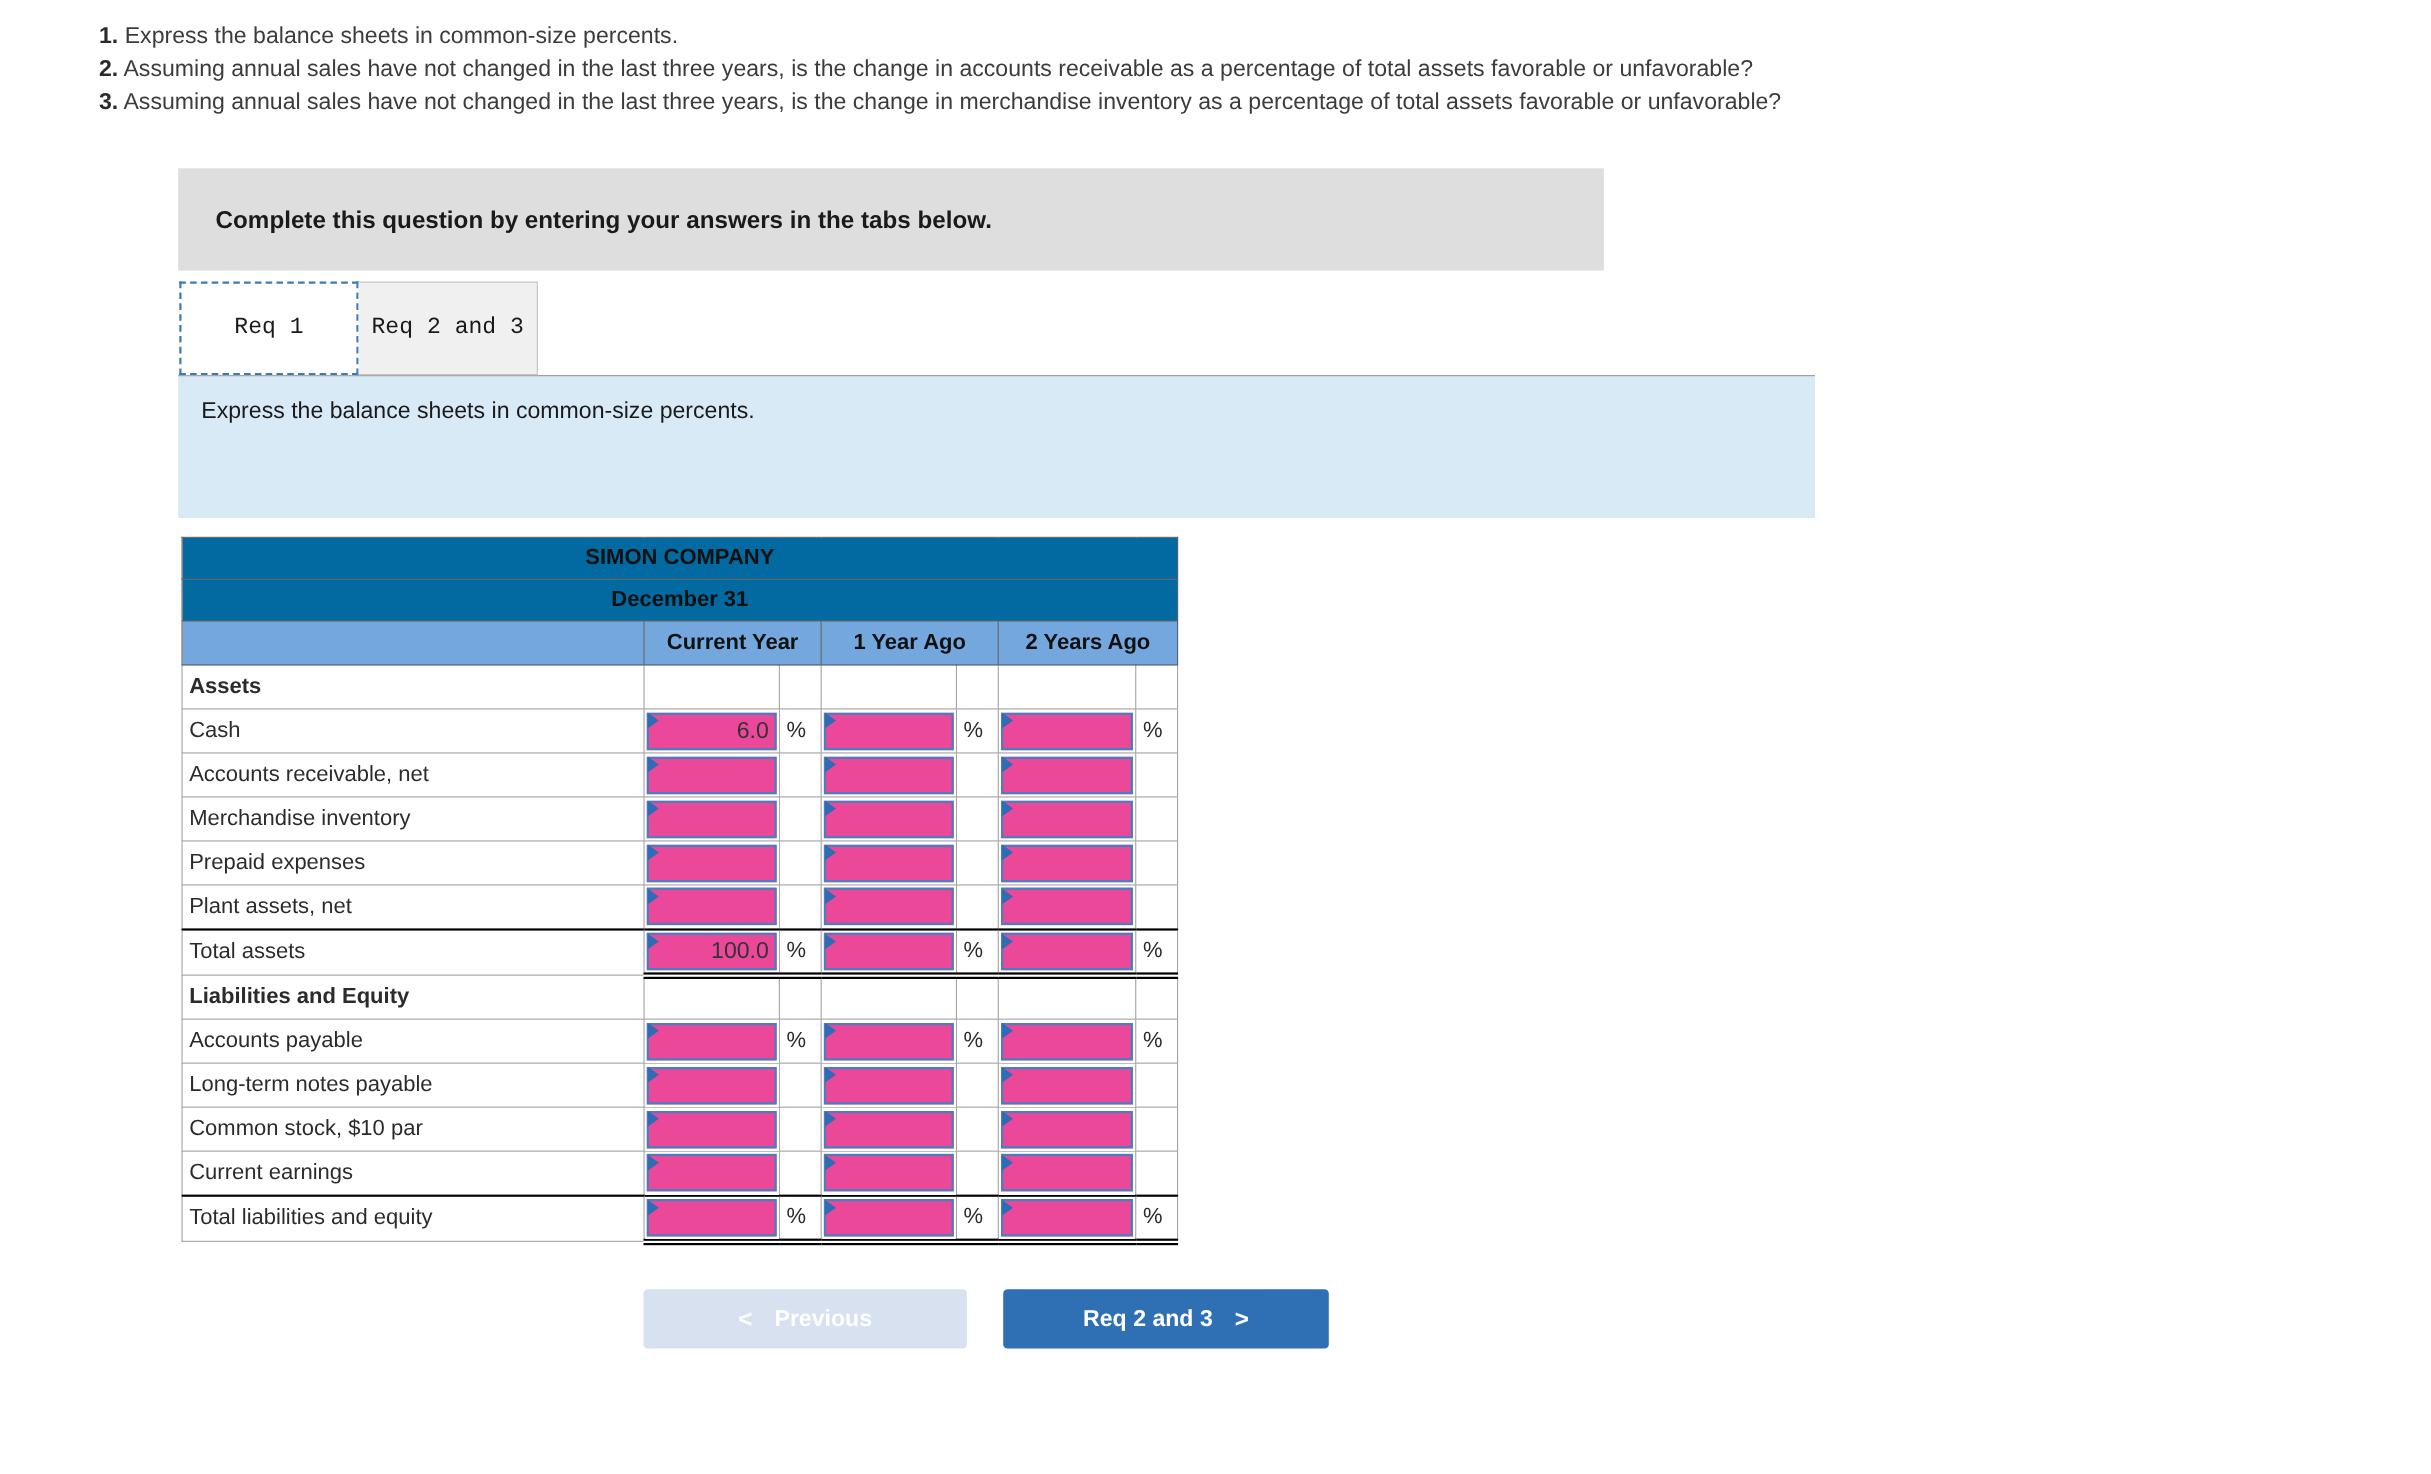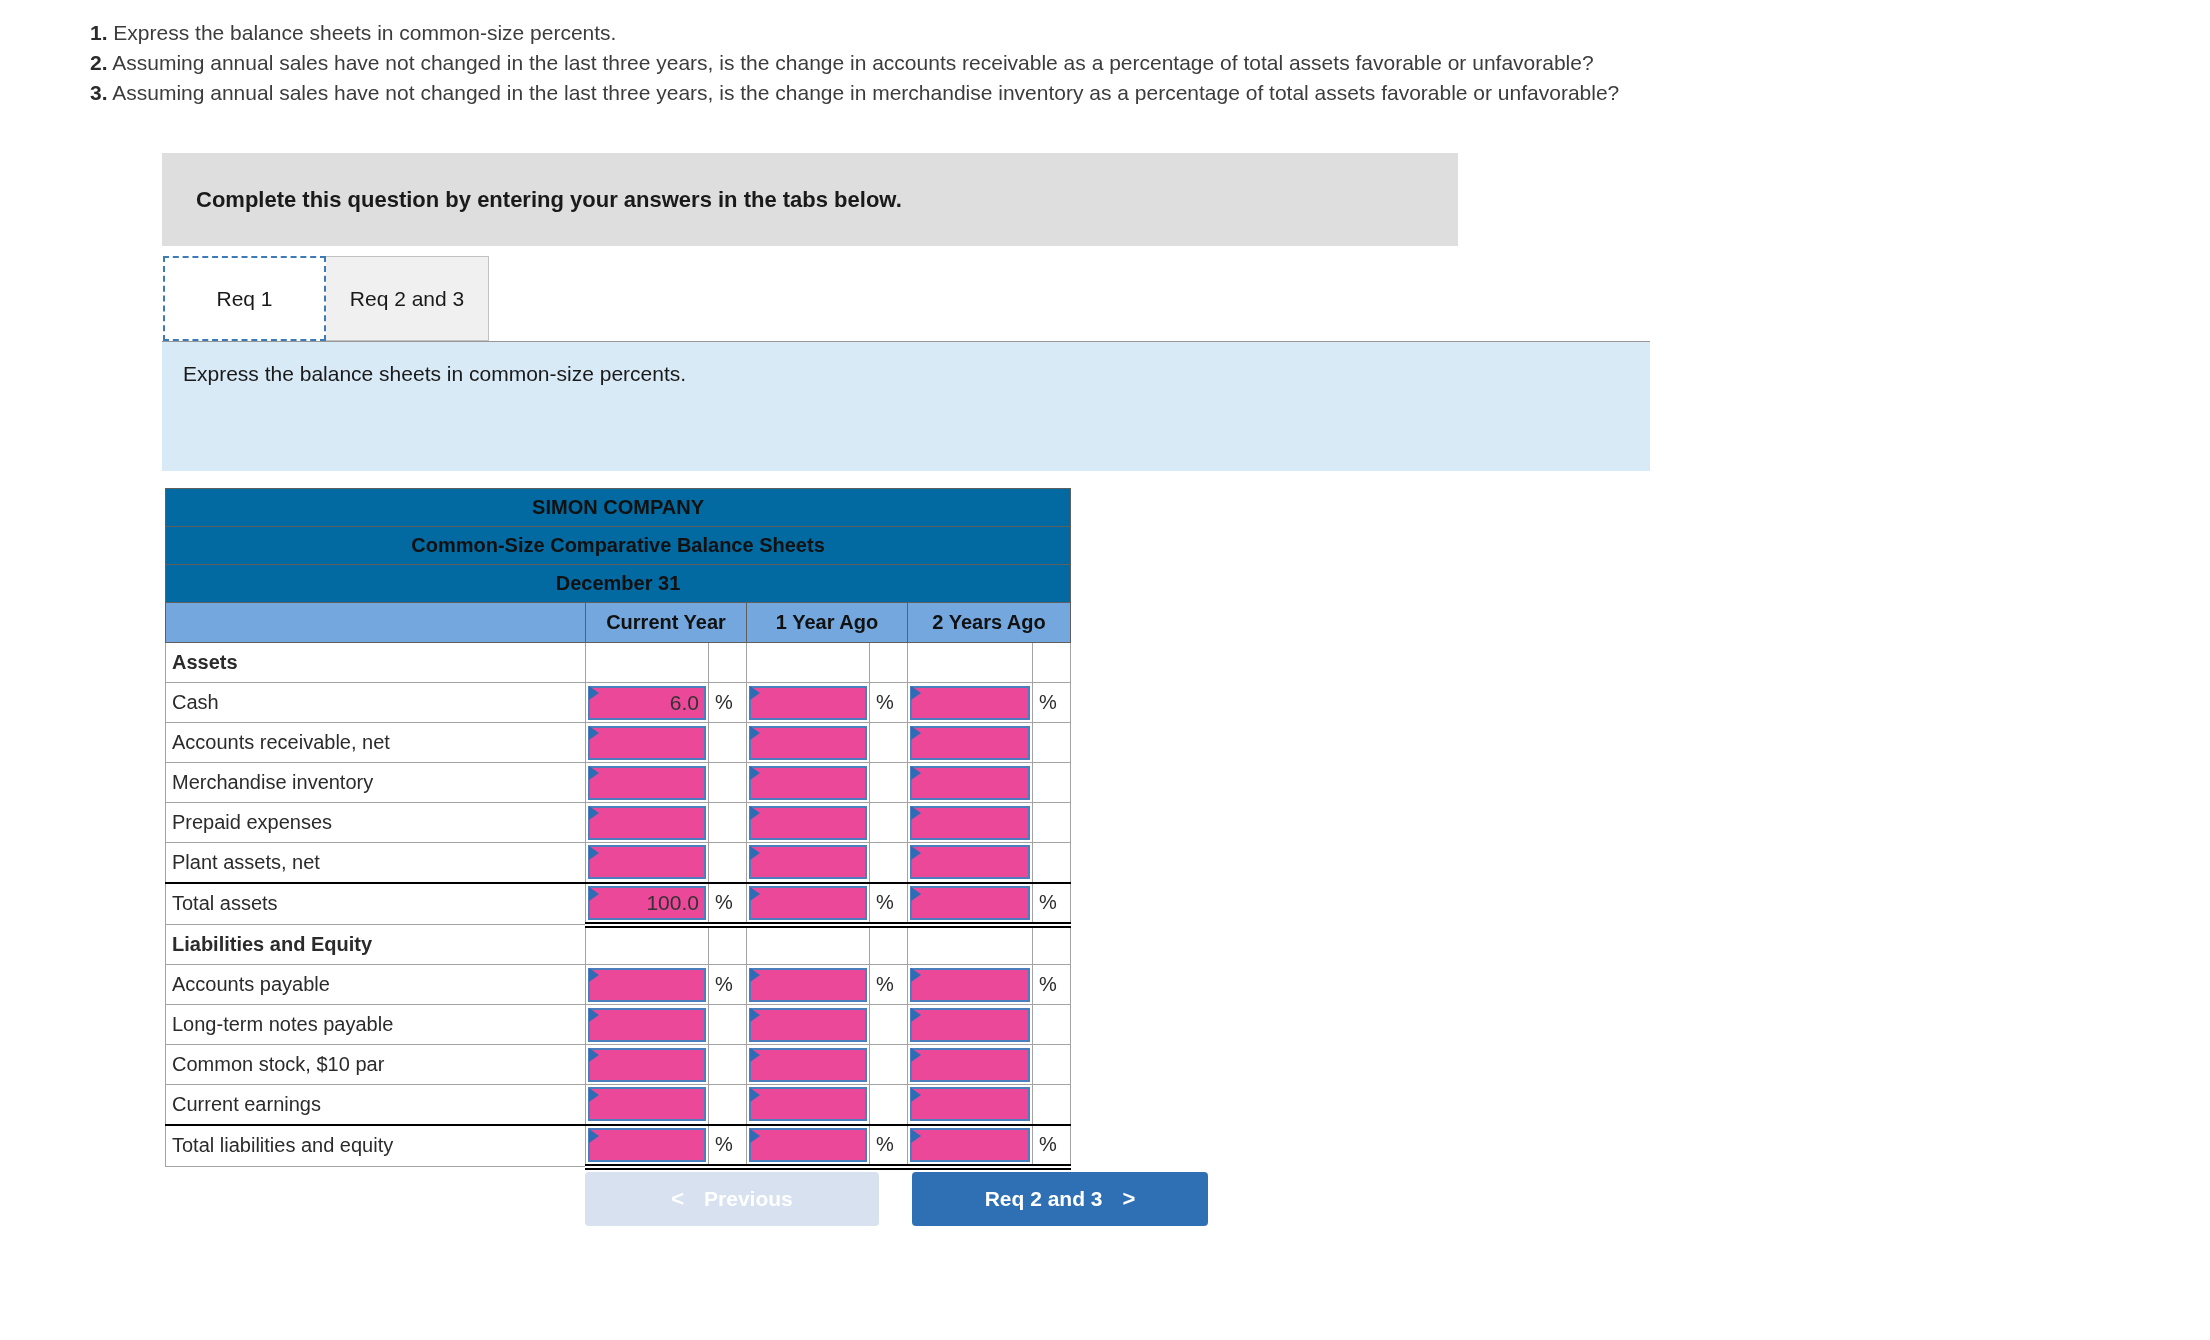--- a/index.html
+++ b/index.html
@@ -10,21 +10,21 @@
   .questions{position:absolute;left:90px;top:18px;width:2050px;font-size:21px;line-height:30px;color:#3c3c3c;}
   .qline{white-space:nowrap;}
   .qnum{font-weight:bold;color:#2b2b2b;}
 
   
   .banner{position:absolute;left:162px;top:153px;width:1296px;height:93px;background:#dedede;
           display:flex;align-items:center;box-sizing:border-box;padding-left:34px;}
   .banner span{font-weight:bold;font-size:22px;color:#1a1a1a;}
 
   
-  .tabs{position:absolute;left:163px;top:256px;display:flex;z-index:2;}
+  .tabs{position:absolute;left:163px;top:256px;display:flex;z-index:2;font-family:Liberation Mono, monospace;}
   .tab{width:163px;height:85px;display:flex;align-items:center;justify-content:center;
        font-size:21px;color:#1a1a1a;box-sizing:border-box;cursor:pointer;}
   .tab.active{background:#ffffff;border:2px dashed #3d7ab8;}
   .tab.inactive{background:#f0f0f0;border:1px solid #c2c2c2;border-left:none;}
 
   
   .info-panel{position:absolute;left:162px;top:341px;width:1488px;height:130px;background:#d9eaf7;
               border-top:1px solid #979797;box-sizing:border-box;padding:20px 0 0 21px;}
   .info-line{font-size:21px;color:#1a1a1a;margin-bottom:7px;}
   .info-note{font-size:21px;color:#c00000;}
@@ -91,23 +91,20 @@
       <col style="width:123px">
         <col style="width:38px">
         <col style="width:125px">
         <col style="width:38px">
     </colgroup>
     <tbody>
         <tr class="title">
       <td colspan="7">SIMON COMPANY</td>
     </tr>
     <tr class="title">
-      <td colspan="7">Common-Size Comparative Balance Sheets</td>
-    </tr>
-    <tr class="title">
       <td colspan="7">December 31</td>
     </tr>
     <tr class="header">
       <td></td>
       <td colspan="2">Current Year</td>
       <td colspan="2">1 Year Ago</td>
       <td colspan="2">2 Years Ago</td>
     </tr>
 
     <tr class="brow section">

